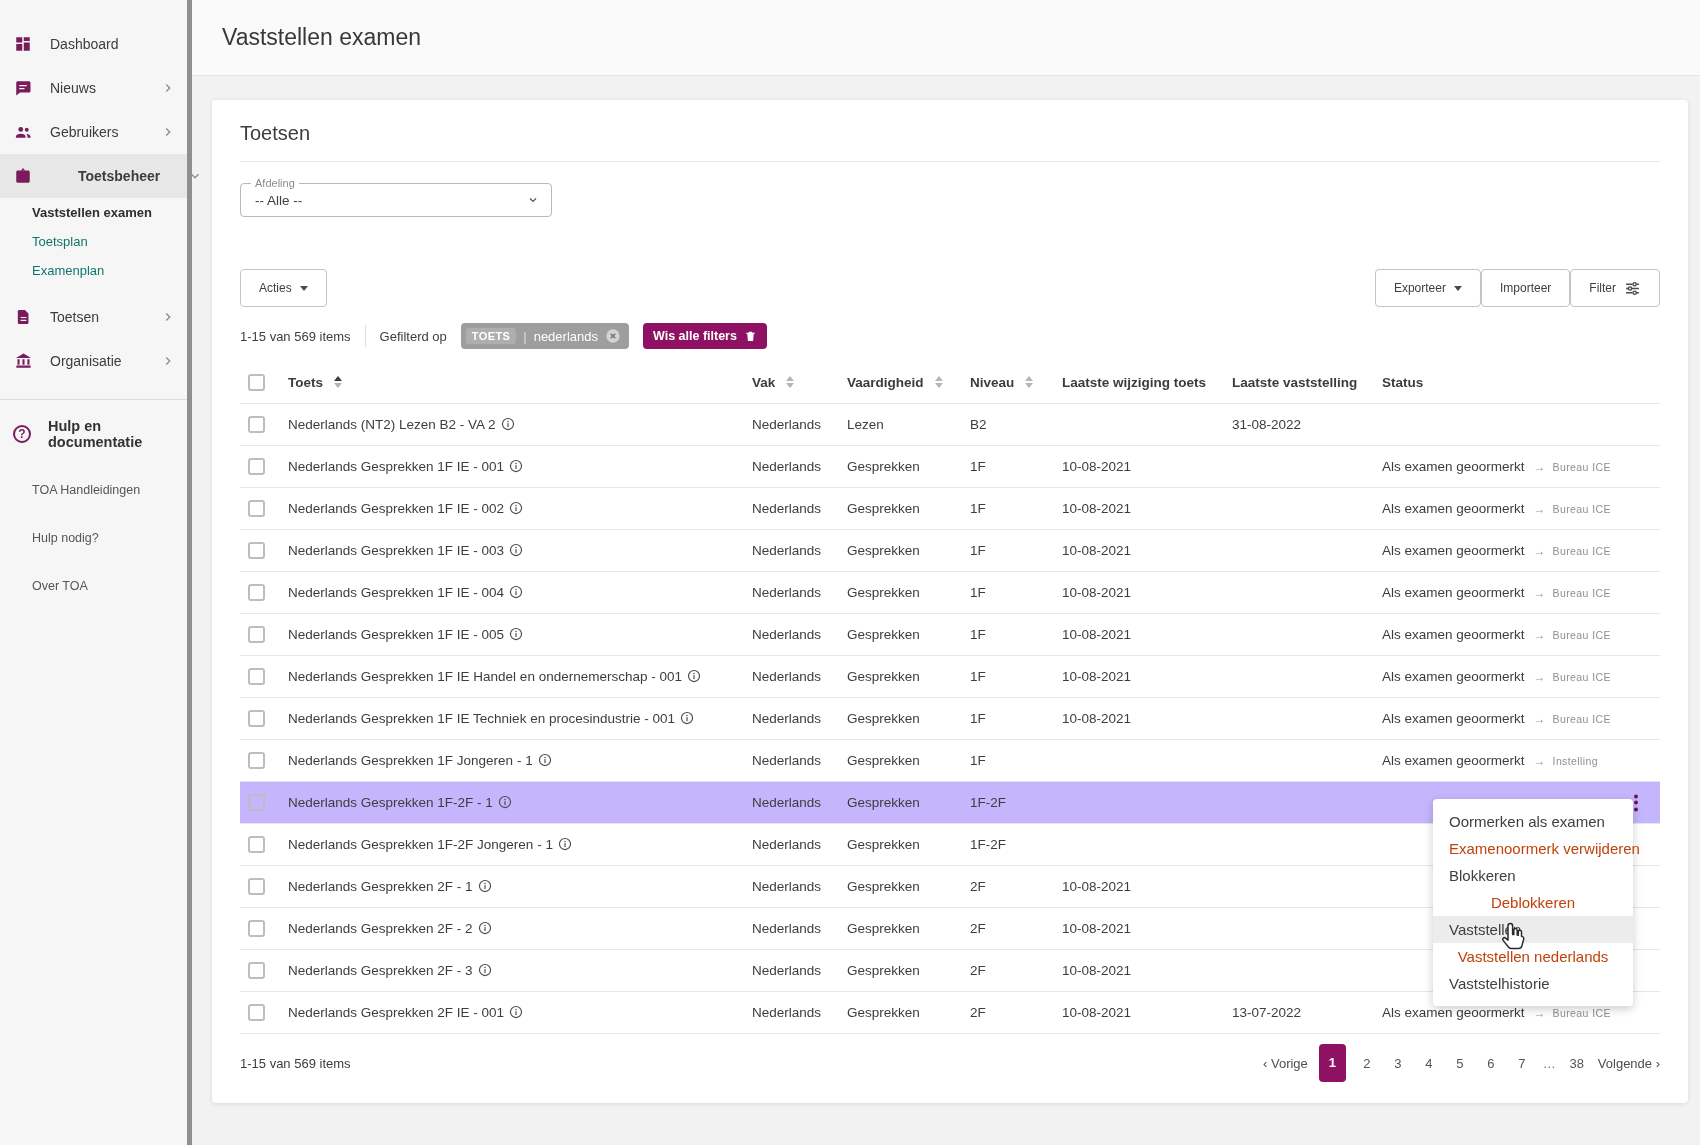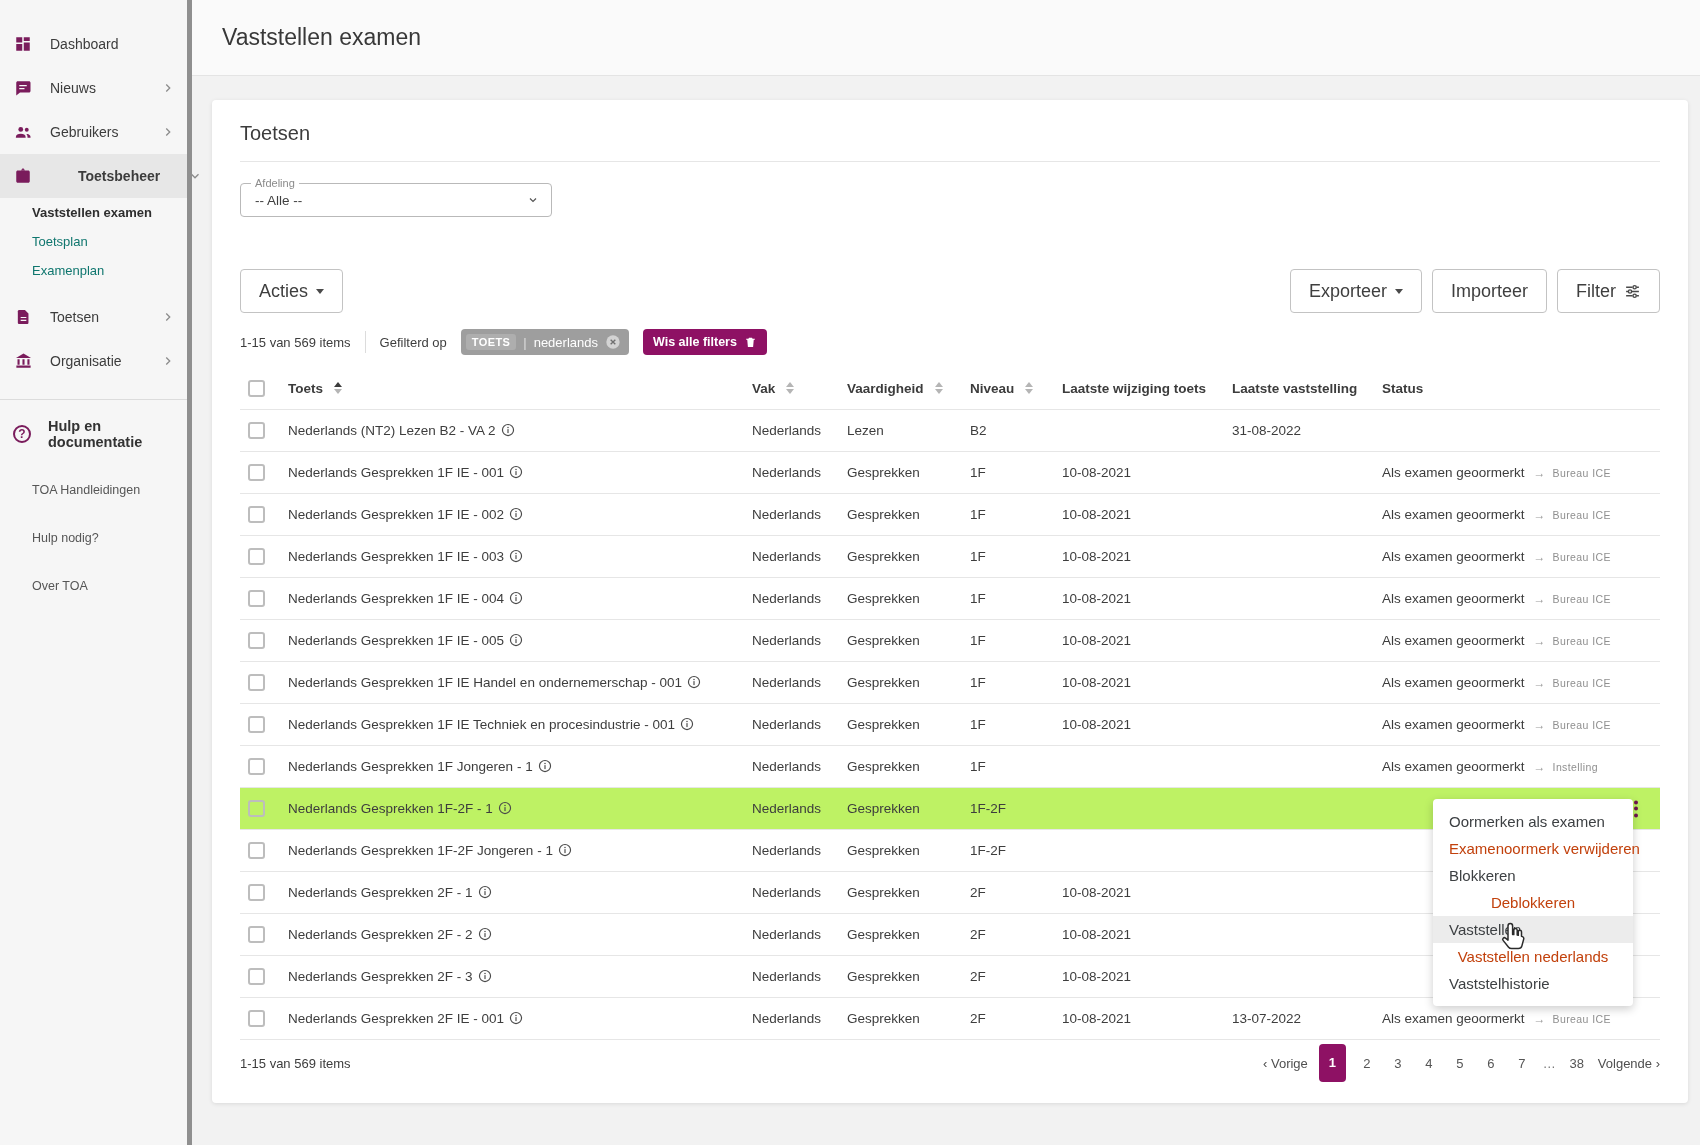--- a/index.html
+++ b/index.html
@@ -32,40 +32,40 @@
   .card { position:absolute; left:20px; top:100px; width:1476px; height:1003px; background:#fff; border-radius:4px; box-shadow:0 1px 4px rgba(0,0,0,.10); }
   .card-head { margin:0 28px; padding:22px 0 16px; border-bottom:1px solid #e6e6e6; }
   .card-title { font-size:20px; font-weight:400; color:#3c3c3c; }
   
   .select-wrap { position:relative; margin:21px 28px 0; width:312px; height:34px; border:1px solid #b9b9b9; border-radius:4px; background:#fff; display:flex; align-items:center; cursor:pointer; }
   .select-label { position:absolute; top:-7px; left:10px; background:#fff; padding:0 4px; font-size:11px; color:#8a8a8a; }
   .select-value { padding-left:14px; font-size:13.5px; color:#3f3f3f; }
   .select-caret { position:absolute; right:12px; display:flex; }
   
   .toolbar { display:flex; align-items:center; margin:52px 28px 0; }
-  .btn { display:inline-flex; align-items:center; gap:8px; background:#fff; border:1px solid #c3c3c3; border-radius:4px; padding:0 18px; height:44px; font-size:18px; color:#3f3f3f; cursor:pointer; }
-  .btn-group { margin-left:auto; display:flex; gap:10px; }
+  .btn { display:inline-flex; align-items:center; gap:8px; background:#fff; border:1px solid #c3c3c3; border-radius:4px; padding:0 18px; height:38px; font-size:12px; color:#3f3f3f; cursor:pointer; }
+  .btn-group { margin-left:auto; display:flex; }
   .caret-down { width:0; height:0; border-left:4.5px solid transparent; border-right:4.5px solid transparent; border-top:5px solid #4a4a4a; }
   
   .filter-row { display:flex; align-items:center; margin:16px 28px 0; gap:14px; height:26px; }
   .count-text { font-size:13px; color:#3d3d3d; }
   .vsep { width:1px; height:22px; background:#dcdcdc; }
   .filtered-label { font-size:13px; color:#3e3e3e; }
   .chip-gray { display:inline-flex; align-items:center; gap:7px; height:26px; background:#9e9e9e; border-radius:4px; padding:0 8px 0 5px; color:#fff; cursor:pointer; }
   .chip-key { background:#aeaeae; border-radius:3px; padding:2px 6px; font-size:11px; font-weight:700; letter-spacing:.4px; color:#fff; }
   .chip-bar { color:rgba(255,255,255,.65); font-size:13px; }
   .chip-val { font-size:13px; }
   .chip-purple { display:inline-flex; align-items:center; gap:7px; height:26px; background:#8e1164; border-radius:4px; padding:0 10px; color:#fff; font-size:12.5px; font-weight:700; cursor:pointer; }
   
   .table { margin:12px 28px 0; }
   .t-row { display:grid; grid-template-columns:48px 464px 95px 123px 92px 170px 150px 1fr; align-items:center; border-bottom:1px solid #e6e6e6; position:relative; }
   .t-head { height:43px; }
   .t-head .t-cell { font-weight:700; font-size:13.5px; color:#3c3c3c; }
   .t-body .t-row { height:42px; background:#fff; }
-  .t-body .t-row.hovered { background:#bef264; }
+  .t-body .t-row.hovered { background:#c4b5fd; }
   .t-cell { font-size:13.5px; color:#3d3d3d; display:flex; align-items:center; gap:5px; padding-right:8px; overflow:hidden; white-space:nowrap; }
   .cb { width:17px; height:17px; border:2px solid #bdbdbd; border-radius:3px; background:transparent; margin-left:8px; cursor:pointer; }
   .sort { display:inline-flex; flex-direction:column; margin-left:6px; cursor:pointer; }
   .tri { width:0; height:0; border-left:4px solid transparent; border-right:4px solid transparent; }
   .tri-up { border-bottom:5px solid #b5b5b5; }
   .tri-down { border-top:5px solid #b5b5b5; margin-top:2px; }
   .sorted-asc .tri-up { border-bottom-color:#3c3c3c; }
   .status-arrow { color:#9a9a9a; font-size:12px; margin:0 2px 0 4px; }
   .status-org { color:#8f8f8f; font-size:10.5px; letter-spacing:.4px; }
   .kebab { position:absolute; right:18px; top:50%; transform:translateY(-50%); display:flex; flex-direction:column; gap:2.5px; padding:4px; cursor:pointer; }

